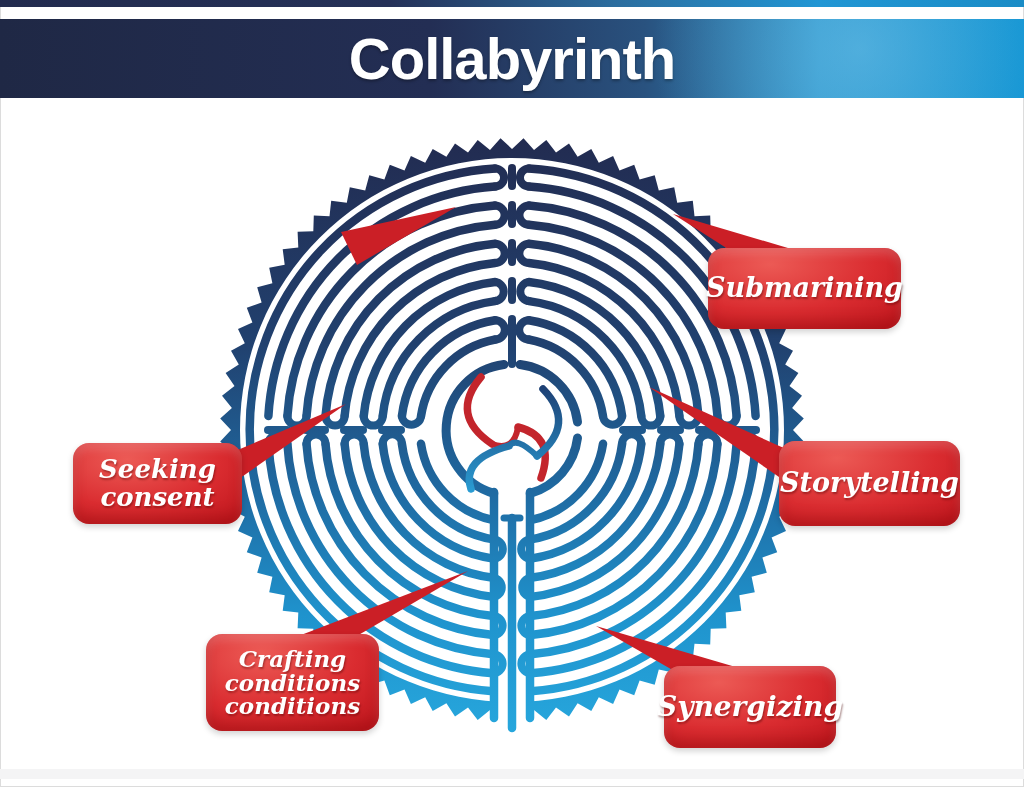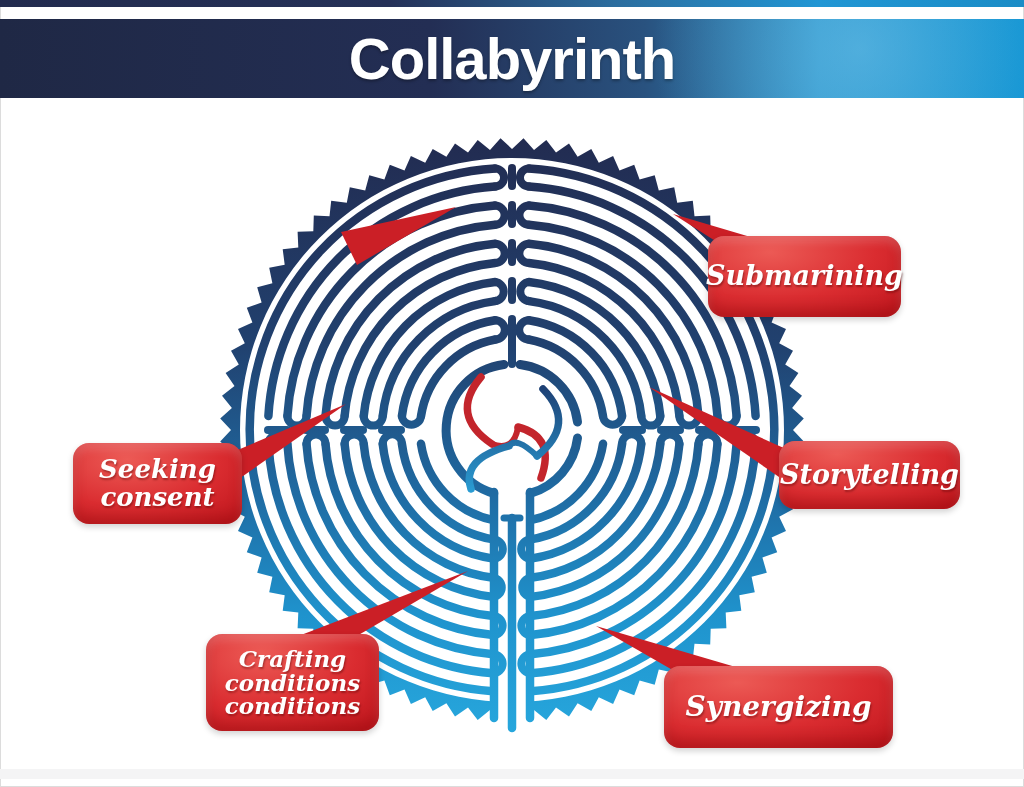--- a/index.html
+++ b/index.html
@@ -15,25 +15,25 @@
         text-shadow:0 2px 3px rgba(0,0,0,.3);}
   #laby{position:absolute;left:0;top:0;}
   .bottomband{position:absolute;left:0;bottom:8px;width:100%;height:10px;background:#f4f4f5;}
   .callout{position:absolute;display:flex;flex-direction:column;align-items:center;justify-content:center;
         color:#fff;font-family:"DejaVu Serif",serif;font-style:italic;font-weight:bold;
         border-radius:16px;text-align:center;white-space:nowrap;line-height:1.04;
         background:radial-gradient(ellipse 130% 140% at 32% 20%, #ec5a55 0%, #da2c30 42%, #c2181f 72%, #a30d14 100%);
         box-shadow:0 3px 6px rgba(0,0,0,.18), inset 0 -8px 14px rgba(120,0,0,.28), inset 0 6px 10px rgba(255,255,255,.18);
         text-shadow:1px 2px 2px rgba(70,0,0,.4);}
   #co-conflicting {left:203px;top:216px;width:164px;height:81px;font-size:24px;}
-  #co-submarining {left:708px;top:236px;width:193px;height:81px;font-size:27px;}
+  #co-submarining {left:708px;top:248px;width:193px;height:81px;font-size:27px;}
   #co-seeking     {left:73px; top:443px;width:169px;height:81px;font-size:26px;}
-  #co-storytelling{left:779px;top:441px;width:181px;height:68px;font-size:27px;}
+  #co-storytelling{left:779px;top:441px;width:181px;height:85px;font-size:27px;}
   #co-crafting    {left:168px;top:634px;width:173px;height:97px;font-size:23px;margin-left:38px;}
-  #co-synergizing {left:664px;top:666px;width:229px;height:82px;font-size:28px;}
+  #co-synergizing {left:664px;top:666px;width:172px;height:82px;font-size:28px;}
 </style>
 </head>
 <body>
 
 <div class="page">
 
   <div class="topstrip"></div>
 
   <header class="banner">
     <h1>Collabyrinth</h1>

